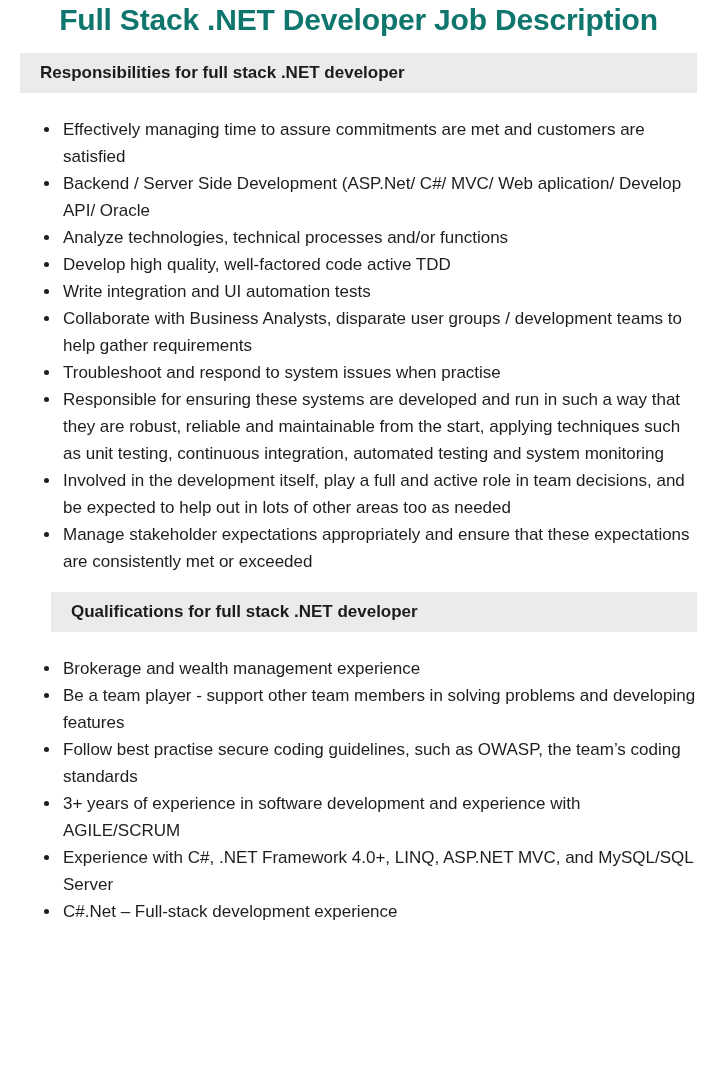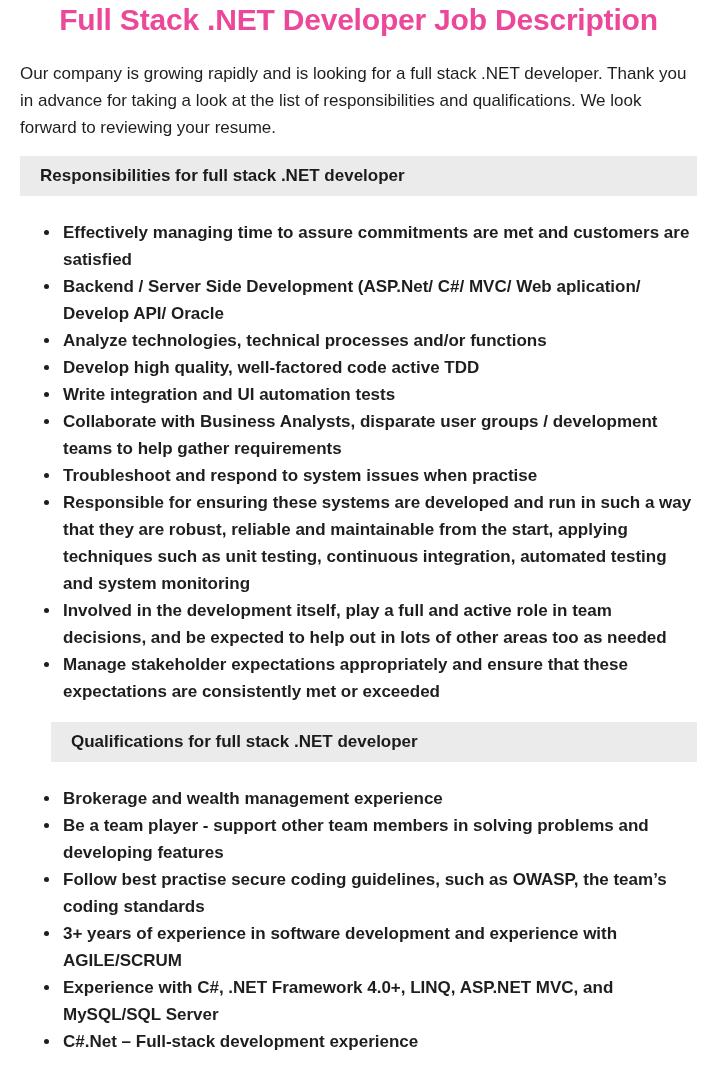--- a/index.html
+++ b/index.html
@@ -15,21 +15,21 @@
     width: 720px;
     padding: 0 23px 0 20px;
   }
   .title {
     margin-top: 2px;
     font-size: 30px;
     line-height: 36px;
     font-weight: 700;
     text-align: center;
     letter-spacing: -0.2px;
-    color: #ec4899;
+    color: #0f766e;
   }
   .intro {
     margin-top: 22px;
     font-size: 17px;
     line-height: 27px;
     font-weight: 400;
   }
   .section-header {
     margin-top: 15px;
     height: 40px;
@@ -47,31 +47,29 @@
   }
   ul.bullets {
     margin: 23px 0 0 0;
     padding-left: 41px;
     list-style: disc;
     font-size: 17px;
     line-height: 27px;
   }
   ul.bullets li {
     padding-left: 2px;
-    font-weight: bold;
   }
 </style>
 </head>
 <body>
 
 <main class="page">
 
   <h1 class="title">Full Stack .NET Developer Job Description</h1>
 
-  <p class="intro">Our company is growing rapidly and is looking for a full stack .NET developer. Thank you in advance for taking a look at the list of responsibilities and qualifications. We look forward to reviewing your resume.</p>
 
   <section>
     <h2 class="section-header">Responsibilities for full stack .NET developer</h2>
     <ul class="bullets">
         <li>Effectively managing time to assure commitments are met and customers are satisfied</li>
         <li>Backend / Server Side Development (ASP.Net/ C#/ MVC/ Web aplication/ Develop API/ Oracle</li>
         <li>Analyze technologies, technical processes and/or functions</li>
         <li>Develop high quality, well-factored code active TDD</li>
         <li>Write integration and UI automation tests</li>
         <li>Collaborate with Business Analysts, disparate user groups / development teams to help gather requirements</li>

